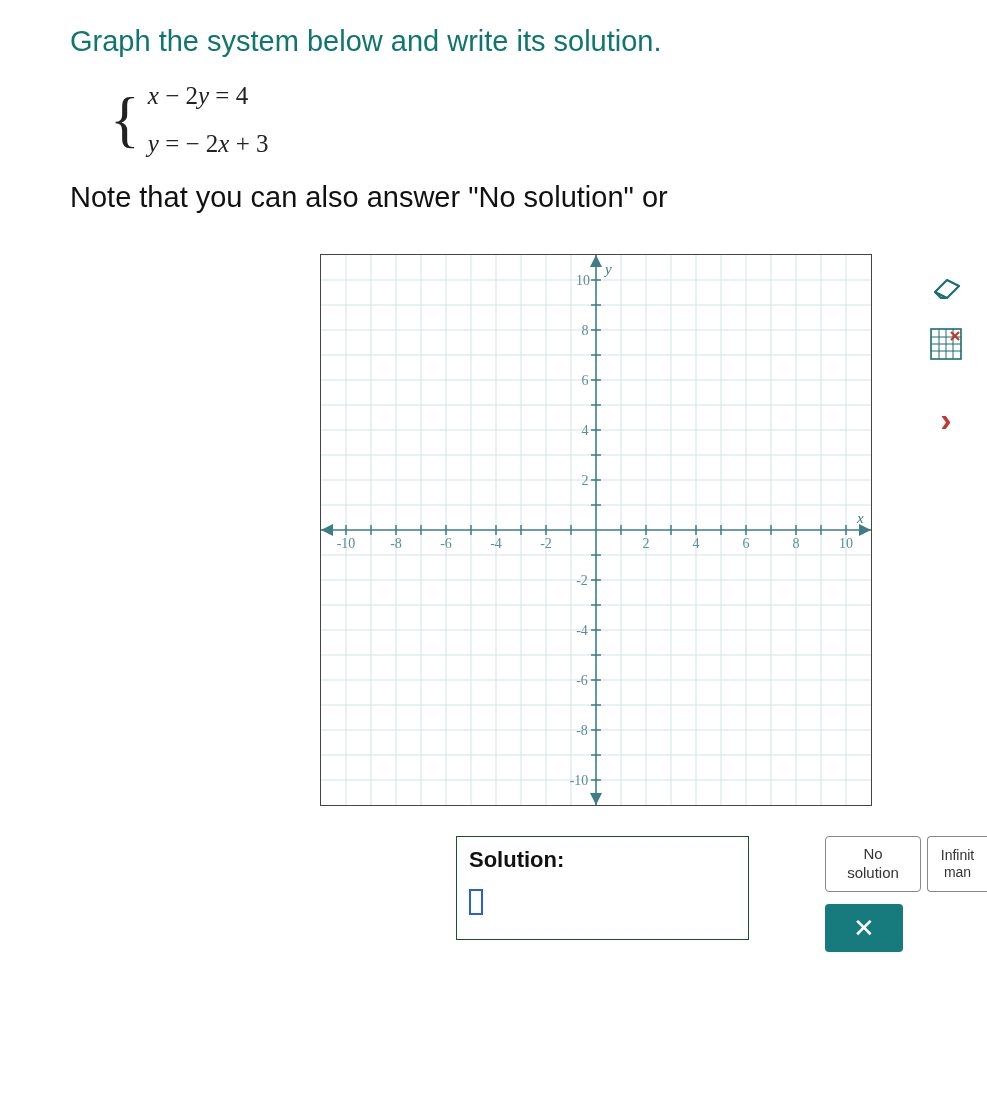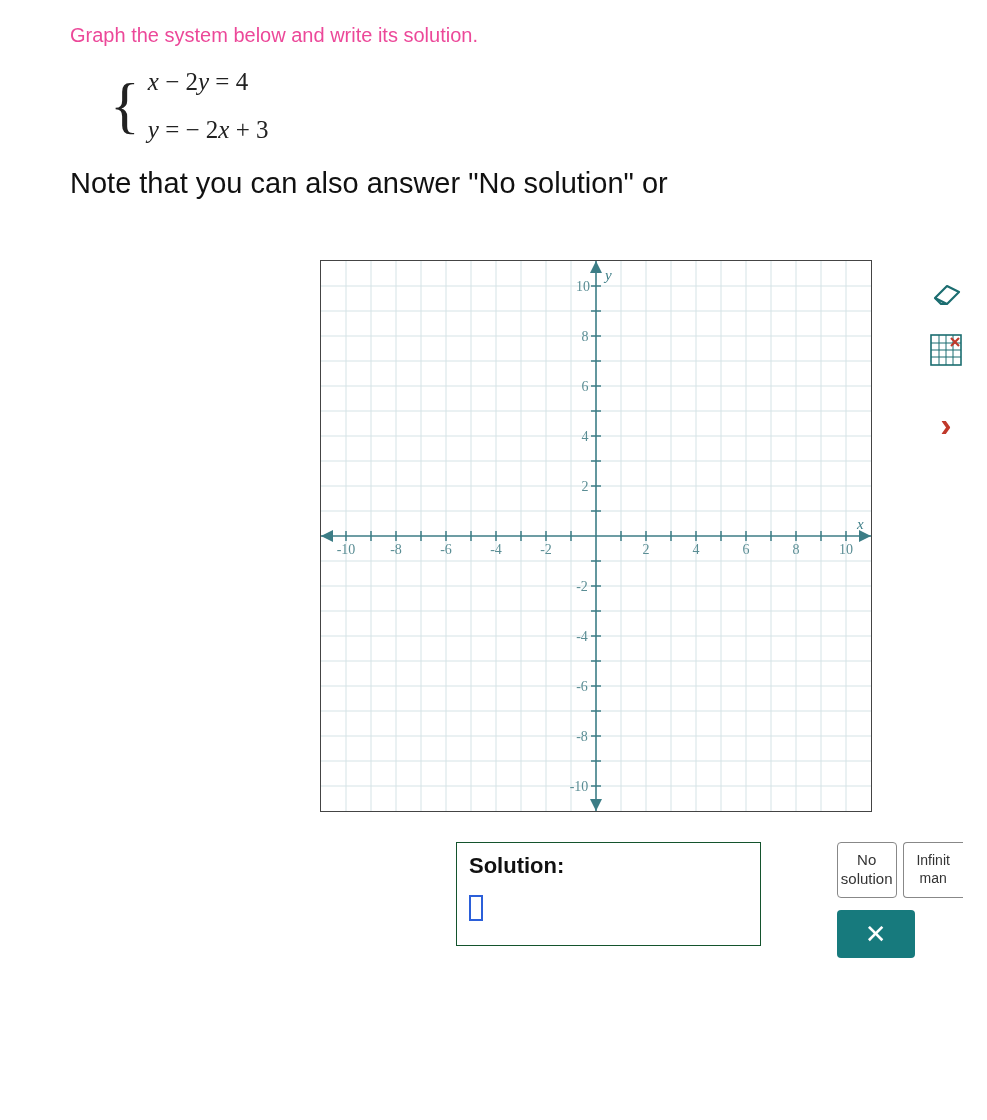--- a/index.html
+++ b/index.html
@@ -5,23 +5,23 @@
   * { box-sizing: border-box; }
   body {
     margin: 0;
     padding: 20px 0 20px 70px;
     font-family: Verdana, Geneva, sans-serif;
     color: #222;
     width: 987px;
     overflow: hidden;
   }
   .problem-text {
-    font-size: 20px;
+    font-size: 29px;
     line-height: 1.5;
-    color: #ec4899;
+    color: #0f766e;
   }
   .equations {
     margin: 18px 0 18px 40px;
     display: flex;
     align-items: center;
     gap: 8px;
   }
   .brace {
     font-size: 62px;
     font-family: "Times New Roman", serif;
@@ -36,21 +36,21 @@
     font-family: "Times New Roman", serif;
     font-size: 25px;
     font-style: italic;
     color: #222;
   }
   .eq-stack span.upright { font-style: normal; }
   .note-text {
     font-size: 29px;
     line-height: 1.5;
     color: #111;
-    margin-bottom: 54px;
+    margin-bottom: 35px;
     white-space: nowrap;
   }
   .graph-row {
     display: flex;
     align-items: flex-start;
     gap: 40px;
     margin-left: 250px;
   }
   .graph-border {
     border: 1px solid #444;
@@ -121,21 +121,21 @@
     display: flex;
     flex-direction: column;
     gap: 12px;
     width: 170px;
     margin-top: -8px;
   }
   .alt-row { display: flex; gap: 6px; }
   .alt-btn {
     border: 1px solid #888;
     border-radius: 4px;
-    width: 60px;
+    width: 96px;
     height: 56px;
     display: flex;
     align-items: center;
     justify-content: center;
     flex-direction: column;
     font-size: 15px;
     color: #333;
     cursor: pointer;
     text-align: center;
     line-height: 1.25;

